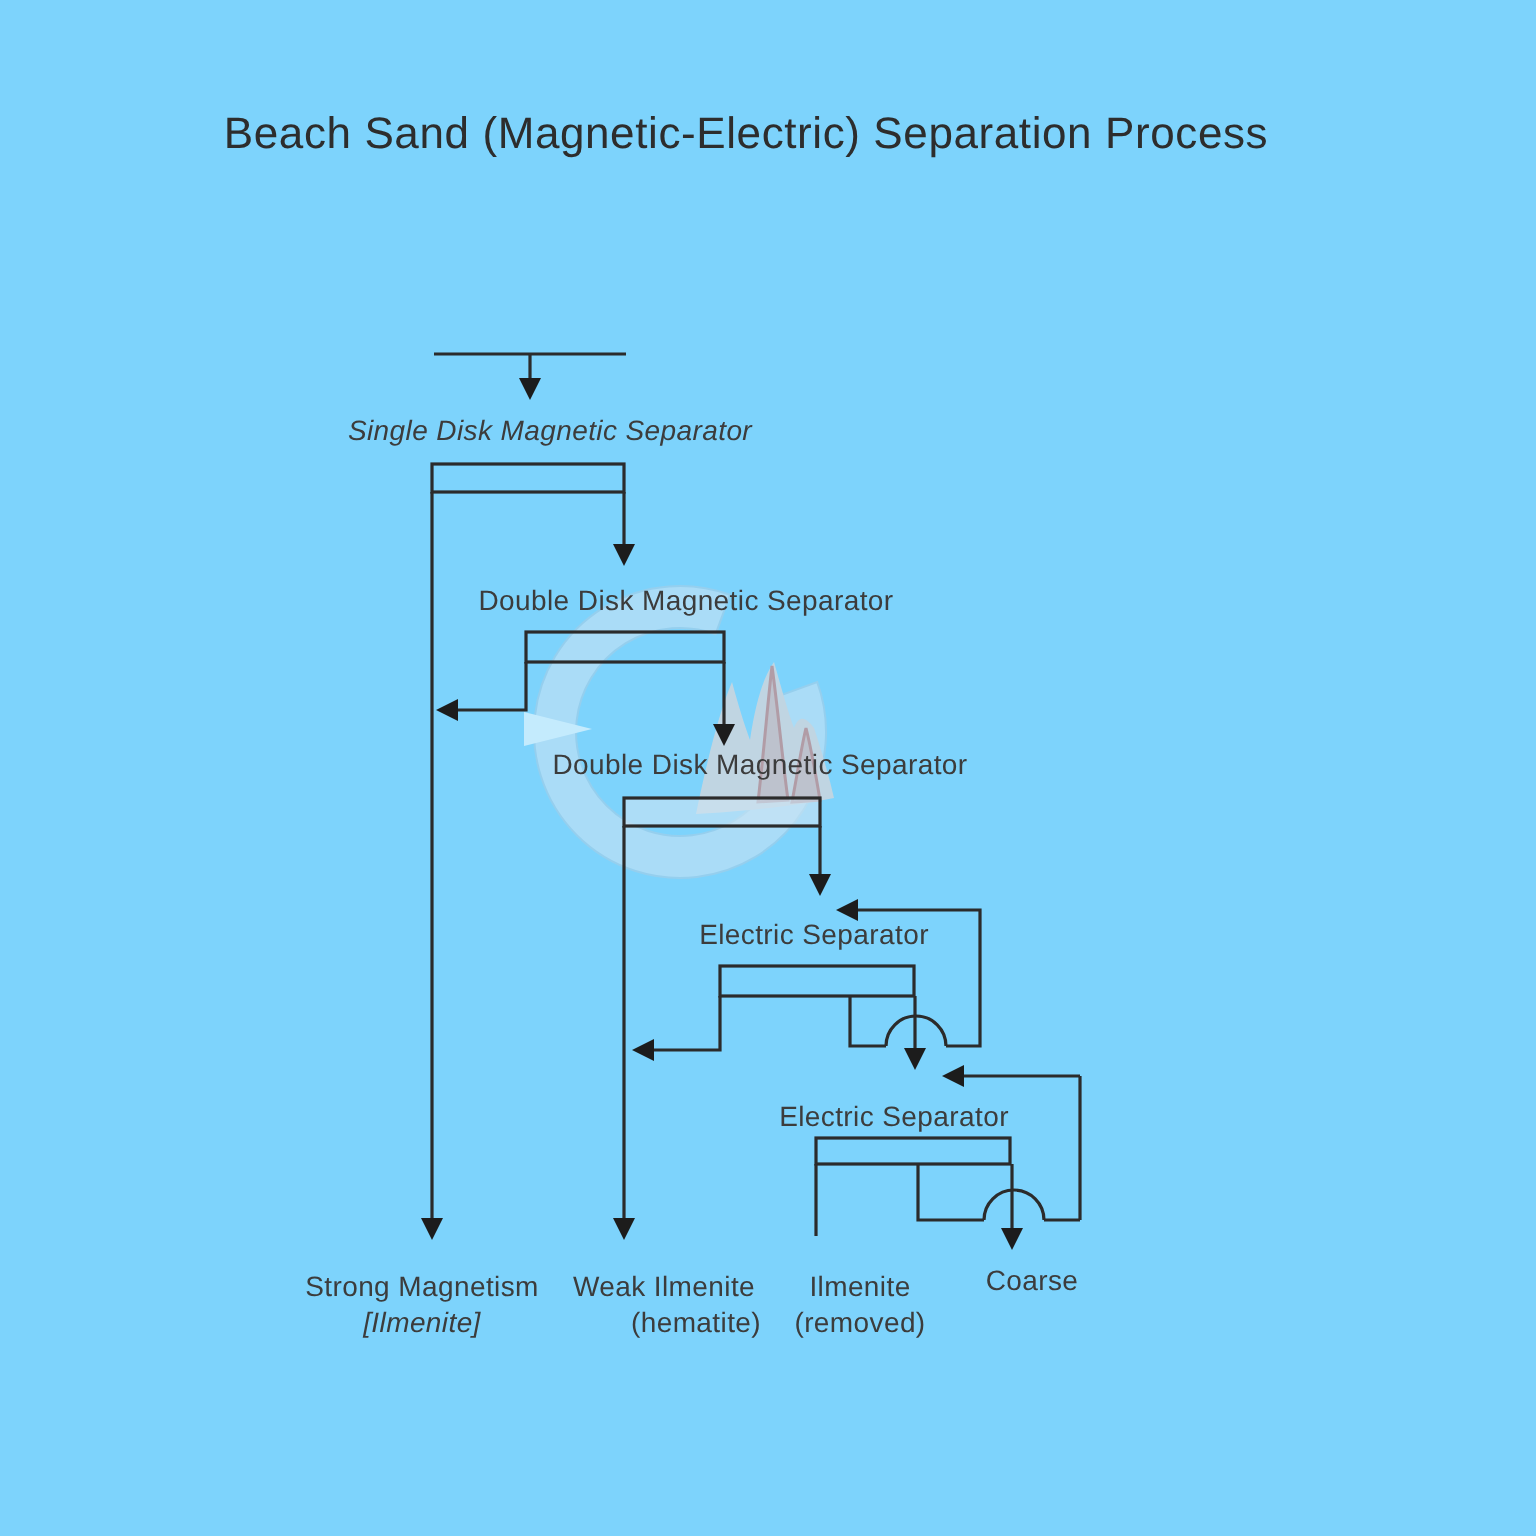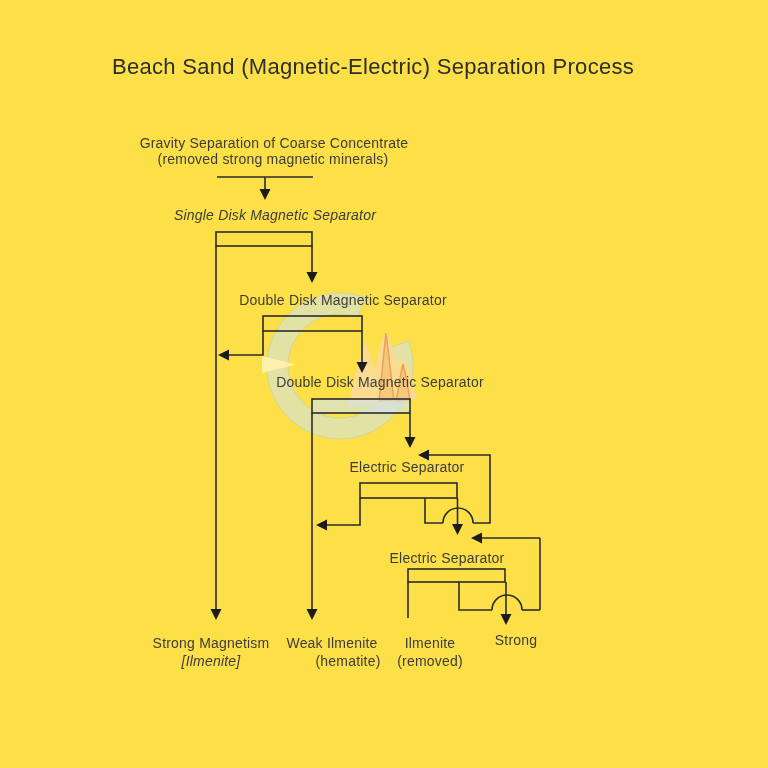--- a/index.html
+++ b/index.html
@@ -1,17 +1,17 @@
 <!DOCTYPE html>
 <html><head>
 <meta charset="utf-8">
 <style>
   html,body{margin:0;padding:0;background:#ffffff;}
   #stage{
-    position:relative;width:768px;height:768px;background:#fde047;overflow:hidden;
+    position:relative;width:768px;height:768px;background:#7dd3fc;overflow:hidden;
     font-family:"Liberation Sans","DejaVu Sans",sans-serif;
   }
   #diagram-svg{position:absolute;left:0;top:0;width:768px;height:768px;}
   .lbl{
     position:absolute;transform:translate(-50%,-50%);
     white-space:nowrap;font-size:14px;color:#3c3c3c;letter-spacing:.2px;text-align:center;
   }
   .lbl.title{font-size:22px;color:#2d2d2d;letter-spacing:.3px;}
   
   #t-title   {left:373px;top:67px;}
@@ -126,28 +126,26 @@
     <path class="ln" d="M408,582 V618"></path>
 
     <g>
       <path class="ln" d="M506,582 V614"></path>
       <polygon class="ah" points="500.5,614 511.5,614 506,625"></polygon>
     </g>
 
   </svg>
 
   <div class="lbl title" id="t-title">Beach Sand (Magnetic-Electric) Separation Process</div>
-  <div class="lbl" id="t-grav1">Gravity Separation of Coarse Concentrate</div>
-  <div class="lbl" id="t-grav2">(removed strong magnetic minerals)</div>
   <div class="lbl" id="t-sds">Single Disk Magnetic Separator</div>
   <div class="lbl" id="t-dd1">Double Disk Magnetic Separator</div>
   <div class="lbl" id="t-dd2">Double Disk Magnetic Separator</div>
   <div class="lbl" id="t-es1">Electric Separator</div>
   <div class="lbl" id="t-es2">Electric Separator</div>
   <div class="lbl" id="t-strong1">Strong Magnetism</div>
   <div class="lbl" id="t-strong2">[Ilmenite]</div>
   <div class="lbl" id="t-weak1">Weak Ilmenite</div>
   <div class="lbl" id="t-weak2">(hematite)</div>
   <div class="lbl" id="t-cond1">Ilmenite</div>
   <div class="lbl" id="t-cond2">(removed)</div>
-  <div class="lbl" id="t-zircon">Strong</div>
+  <div class="lbl" id="t-zircon">Coarse</div>
 
 </div>
 
 </body></html>

